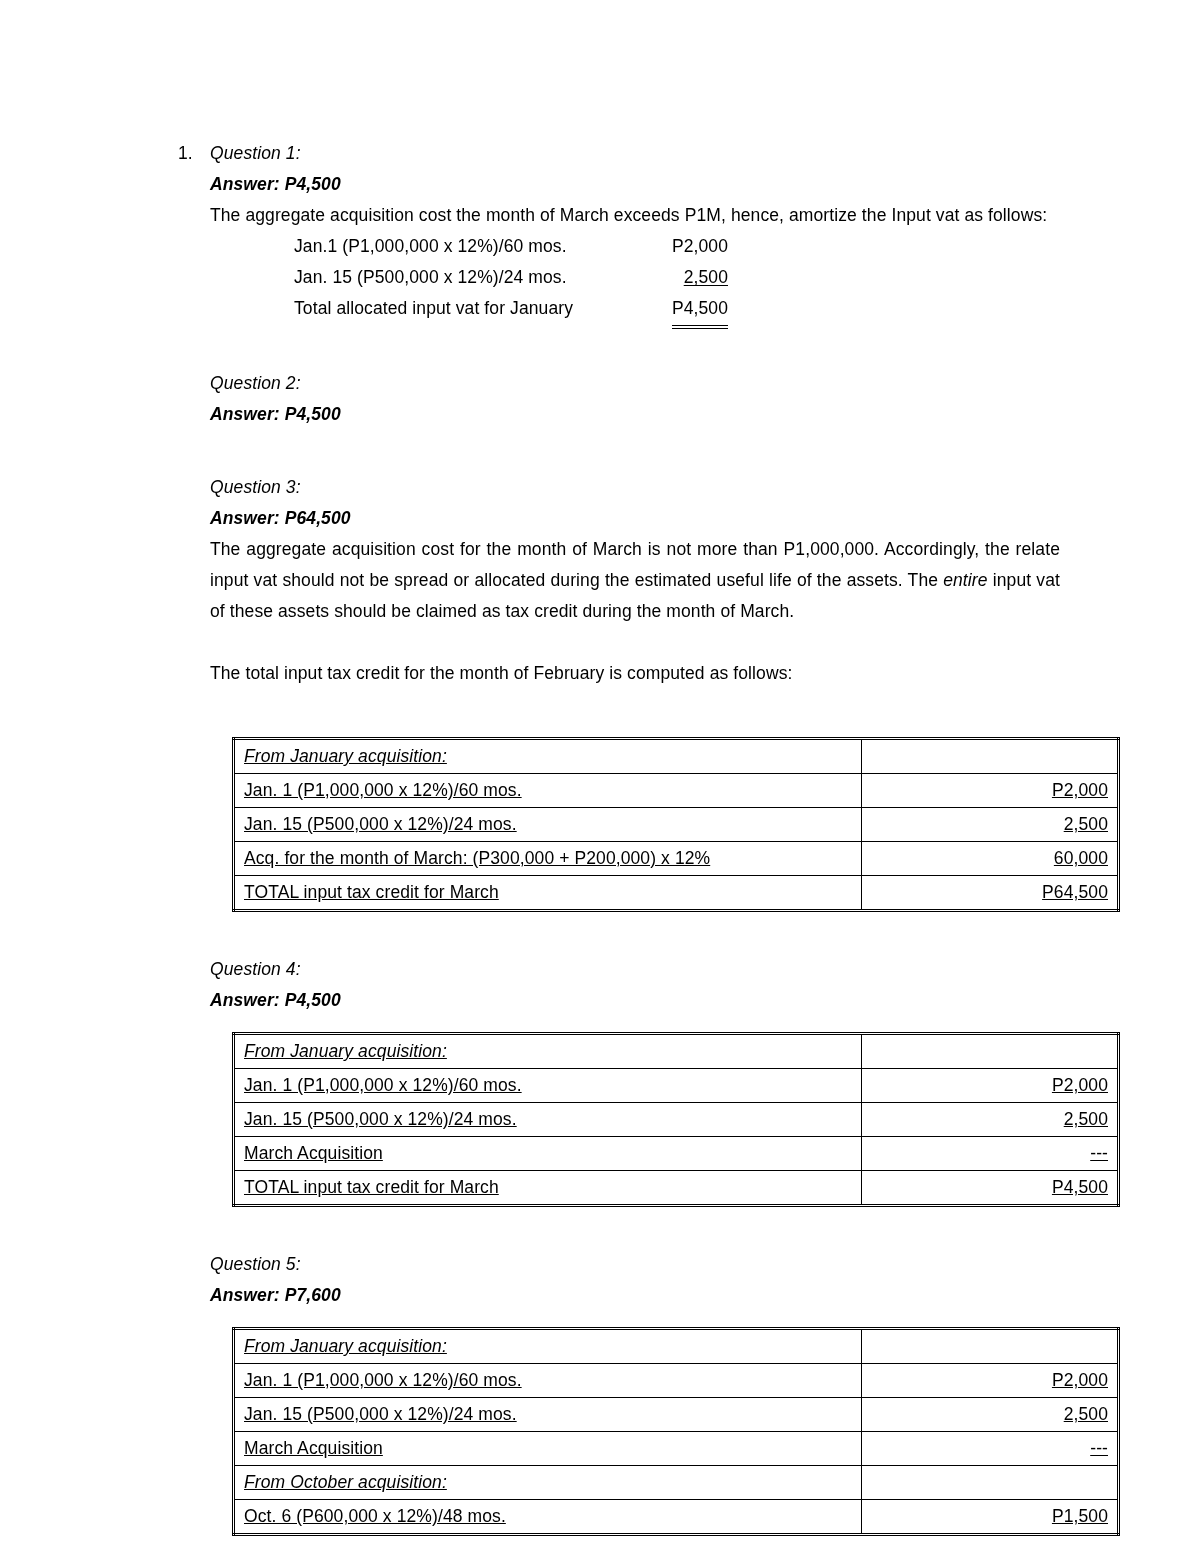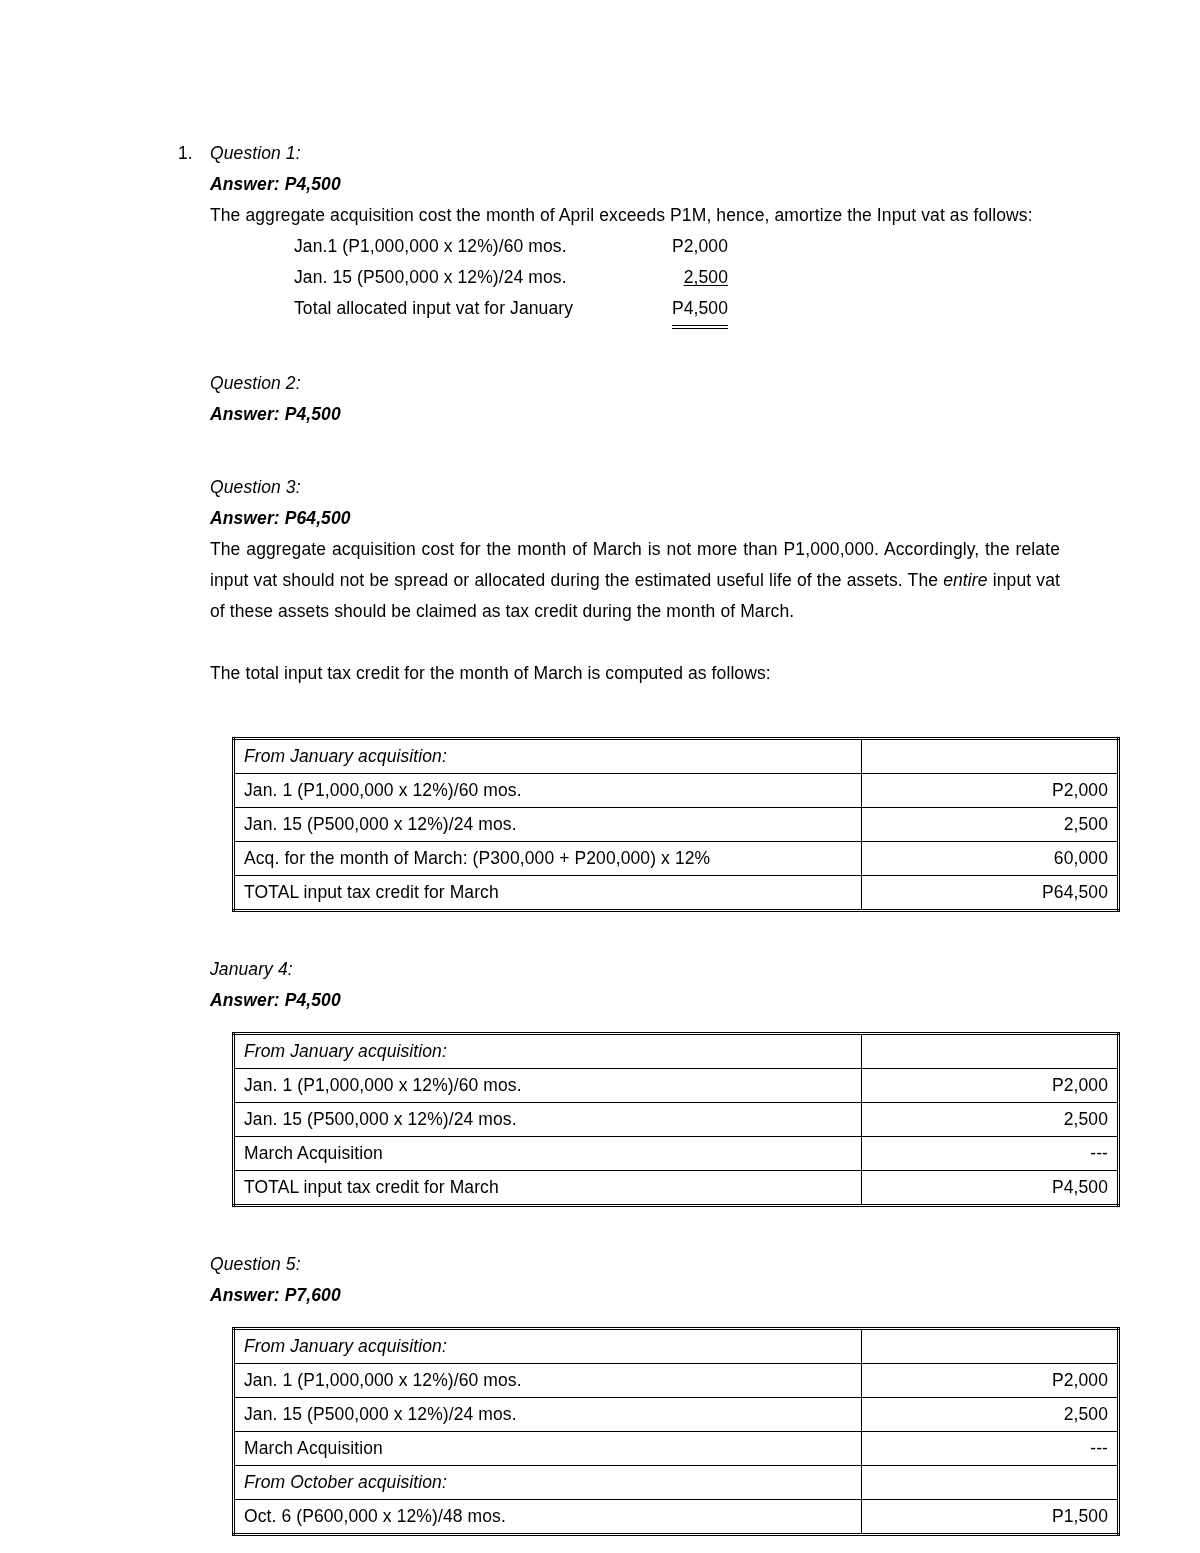--- a/index.html
+++ b/index.html
@@ -134,34 +134,35 @@
   }
   .vat-table td.col-amt {
     width: 237px;
     text-align: right;
   }
   .vat-table td.section-head {
     font-style: italic;
   }
   .table-wrap {
     position: relative;
+    text-decoration: underline;
   }
 </style>
 </head>
 <body>
 
 <div class="page">
   <div class="content">
 
     <div class="numbered-block">
       <span class="list-marker">1.</span>
 
       <div class="line">Question 1:</div>
       <div class="line bold">Answer: P4,500</div>
-      <div class="para">The aggregate acquisition cost the month of April exceeds P1M, hence, amortize the Input vat as follows:</div>
+      <div class="para">The aggregate acquisition cost the month of March exceeds P1M, hence, amortize the Input vat as follows:</div>
 
       <div class="calc-rows">
         <div class="calc-row">
           <span class="calc-label">Jan.1 (P1,000,000 x 12%)/60 mos.</span>
           <span class="calc-value"><span>P2,000</span></span>
         </div>
         <div class="calc-row">
           <span class="calc-label">Jan. 15 (P500,000 x 12%)/24 mos.</span>
           <span class="calc-value"><span class="ul-single">2,500</span></span>
         </div>
@@ -177,21 +178,21 @@
       <div class="line bold">Answer: P4,500</div>
 
       <div class="gap-lg"></div>
 
       <div class="line">Question 3:</div>
       <div class="line bold">Answer: P64,500</div>
       <div class="para justify"><span>The aggregate acquisition cost for the month of March is not more than P1,000,000. Accordingly, the relate input vat should not be spread or allocated during the estimated useful life of the assets. The </span><i>entire</i><span> input vat of these assets should be claimed as tax credit during the month of March.</span></div>
 
       <div class="gap-md"></div>
 
-      <div class="para">The total input tax credit for the month of March is computed as follows:</div>
+      <div class="para">The total input tax credit for the month of February is computed as follows:</div>
 
       <div class="gap-xl"></div>
 
       <div class="table-wrap">
         <table class="vat-table">
           <tbody>
             <tr>
               <td class="col-desc section-head">From January acquisition:</td>
               <td class="col-amt"></td>
             </tr>
@@ -210,21 +211,21 @@
             <tr>
               <td class="col-desc">TOTAL input tax credit for March</td>
               <td class="col-amt">P64,500</td>
             </tr>
           </tbody>
         </table>
       </div>
 
       <div class="gap-lg"></div>
 
-      <div class="line">January 4:</div>
+      <div class="line">Question 4:</div>
       <div class="line bold">Answer: P4,500</div>
 
       <div class="gap-sm"></div>
 
       <div class="table-wrap">
         <table class="vat-table">
           <tbody>
             <tr>
               <td class="col-desc section-head">From January acquisition:</td>
               <td class="col-amt"></td>

